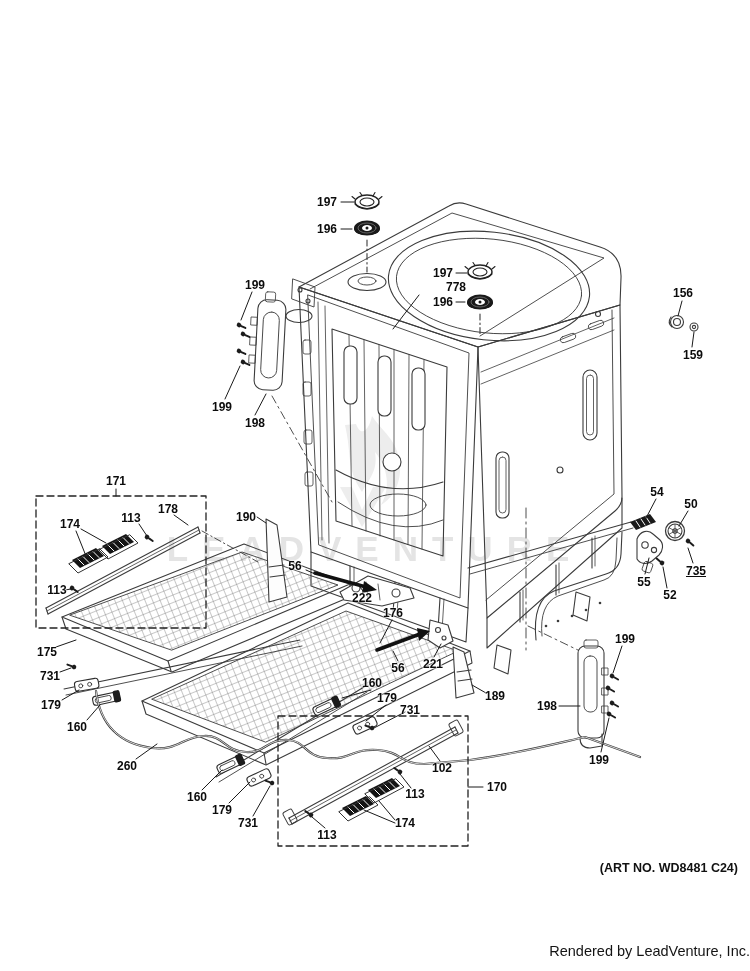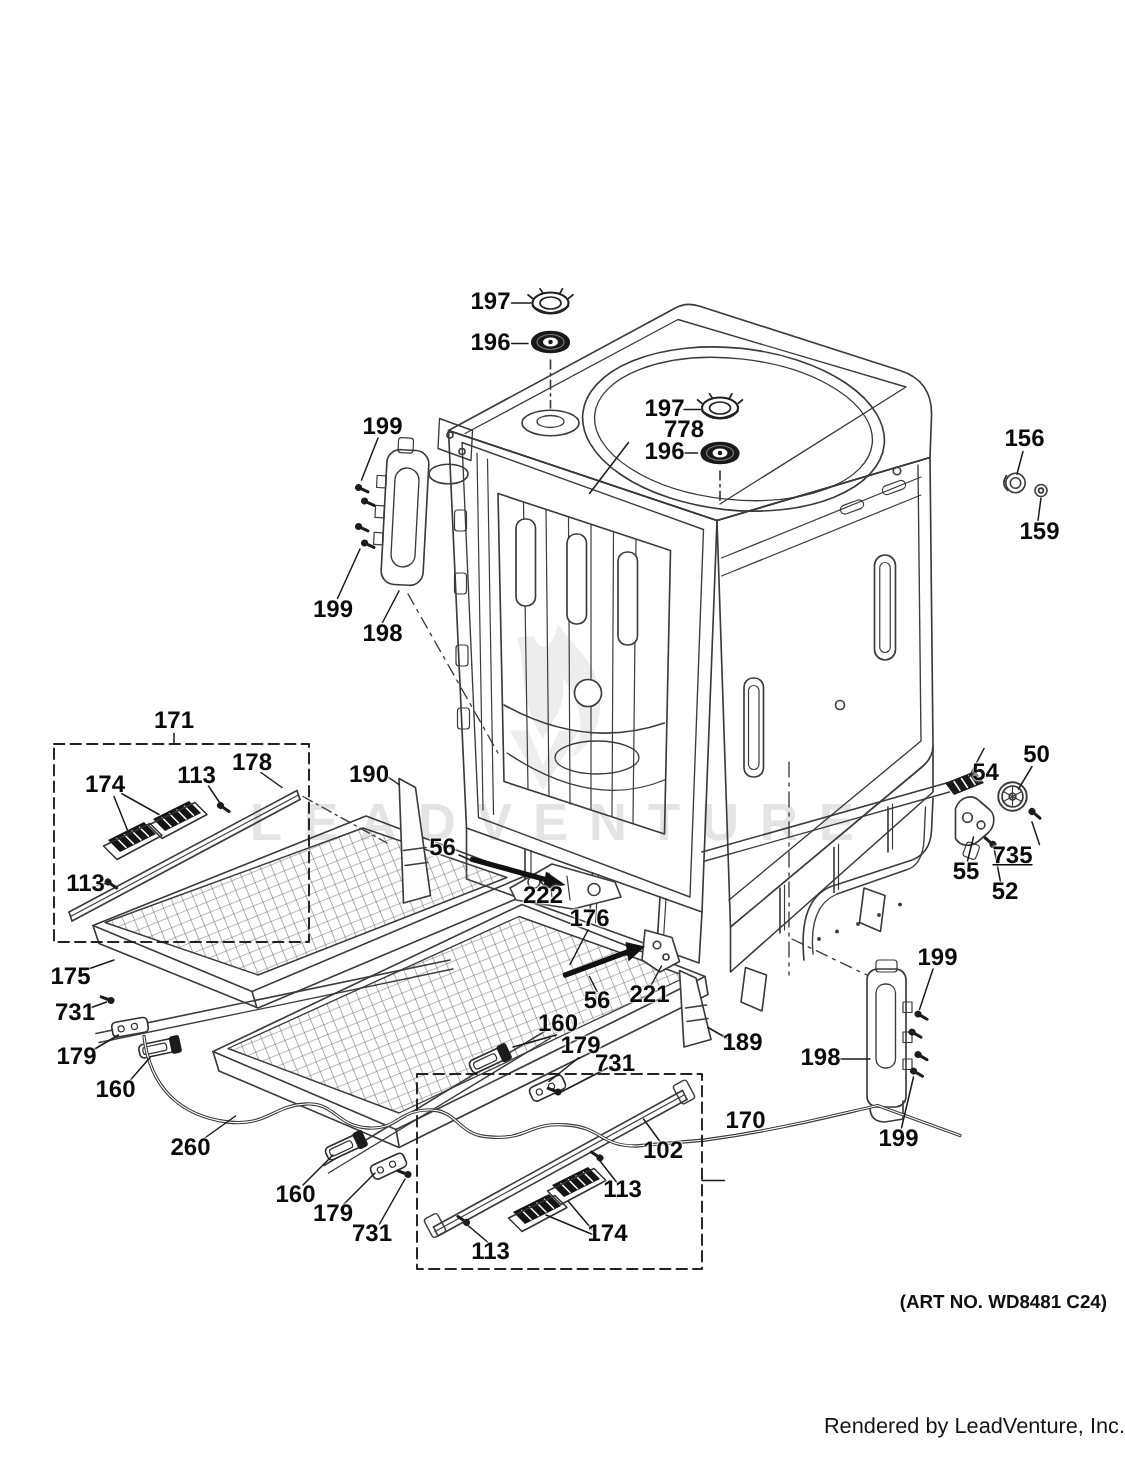--- a/index.html
+++ b/index.html
@@ -2,21 +2,21 @@
 <html><head>
 <meta charset="utf-8">
 <style>
   html,body{margin:0;padding:0;background:#fff;}
   .canvas{position:relative;width:750px;height:971px;background:#fff;overflow:hidden;
           font-family:"Liberation Sans",sans-serif;}
   .watermark{position:absolute;left:375px;top:549px;transform:translate(-50%,-50%);
              font-weight:bold;font-size:35px;letter-spacing:14px;color:#e4e4e4;
              white-space:nowrap;z-index:0;}
   svg.art{position:absolute;left:0;top:0;z-index:1;}
-  .callout{position:absolute;transform:translate(-50%,-50%);font-size:16px;font-weight:bold;
+  .callout{position:absolute;transform:translate(-50%,-50%);font-size:12px;font-weight:bold;
            color:#0b0b0b;white-space:nowrap;z-index:3;
            text-shadow:0 0 2px #fff,0 0 2px #fff,0 0 1px #fff;}
   .artno{position:absolute;right:12px;top:833px;font-size:12.5px;font-weight:bold;color:#111;z-index:3;margin-top:28px;}
   .footer{position:absolute;left:0;right:0;top:943px;text-align:right;font-size:14.5px;color:#141414;z-index:3;}
 </style>
 </head>
 <body>
 
 <div class="canvas">
 
@@ -398,31 +398,31 @@
       <div class="callout" style="left: 51px; top: 705px;">179</div>
       <div class="callout" style="left: 77px; top: 727px;">160</div>
       <div class="callout" style="left: 127px; top: 766px;">260</div>
       <div class="callout" style="left: 197px; top: 797px;">160</div>
       <div class="callout" style="left: 222px; top: 810px;">179</div>
       <div class="callout" style="left: 248px; top: 823px;">731</div>
       <div class="callout" style="left: 327px; top: 835px;">113</div>
       <div class="callout" style="left: 405px; top: 823px;">174</div>
       <div class="callout" style="left: 415px; top: 794px;">113</div>
       <div class="callout" style="left: 442px; top: 768px;">102</div>
-      <div class="callout" style="left: 497px; top: 748px; text-align: right;">170</div>
+      <div class="callout" style="left: 497px; top: 787px; text-align: right;">170</div>
       <div class="callout" style="left: 398px; top: 668px;">56</div>
       <div class="callout" style="left: 433px; top: 664px;">221</div>
       <div class="callout" style="left: 495px; top: 696px;">189</div>
       <div class="callout" style="left: 372px; top: 683px;">160</div>
       <div class="callout" style="left: 387px; top: 698px;">179</div>
       <div class="callout" style="left: 410px; top: 710px;">731</div>
-      <div class="callout" style="left: 657px; top: 516px;">54</div>
+      <div class="callout" style="left: 657px; top: 492px;">54</div>
       <div class="callout" style="left: 691px; top: 504px;">50</div>
       <div class="callout" style="left: 644px; top: 582px;">55</div>
-      <div class="callout" style="left: 675px; top: 571px; text-decoration: underline;">735</div>
+      <div class="callout" style="left: 696px; top: 571px; text-decoration: underline;">735</div>
       <div class="callout" style="left: 670px; top: 595px;">52</div>
       <div class="callout" style="left: 625px; top: 639px;">199</div>
       <div class="callout" style="left: 547px; top: 706px;">198</div>
       <div class="callout" style="left: 599px; top: 760px;">199</div>
     </div>
 
   <div class="artno">(ART NO. WD8481 C24)</div>
   <div class="footer">Rendered by LeadVenture, Inc.</div>
 </div>
 

